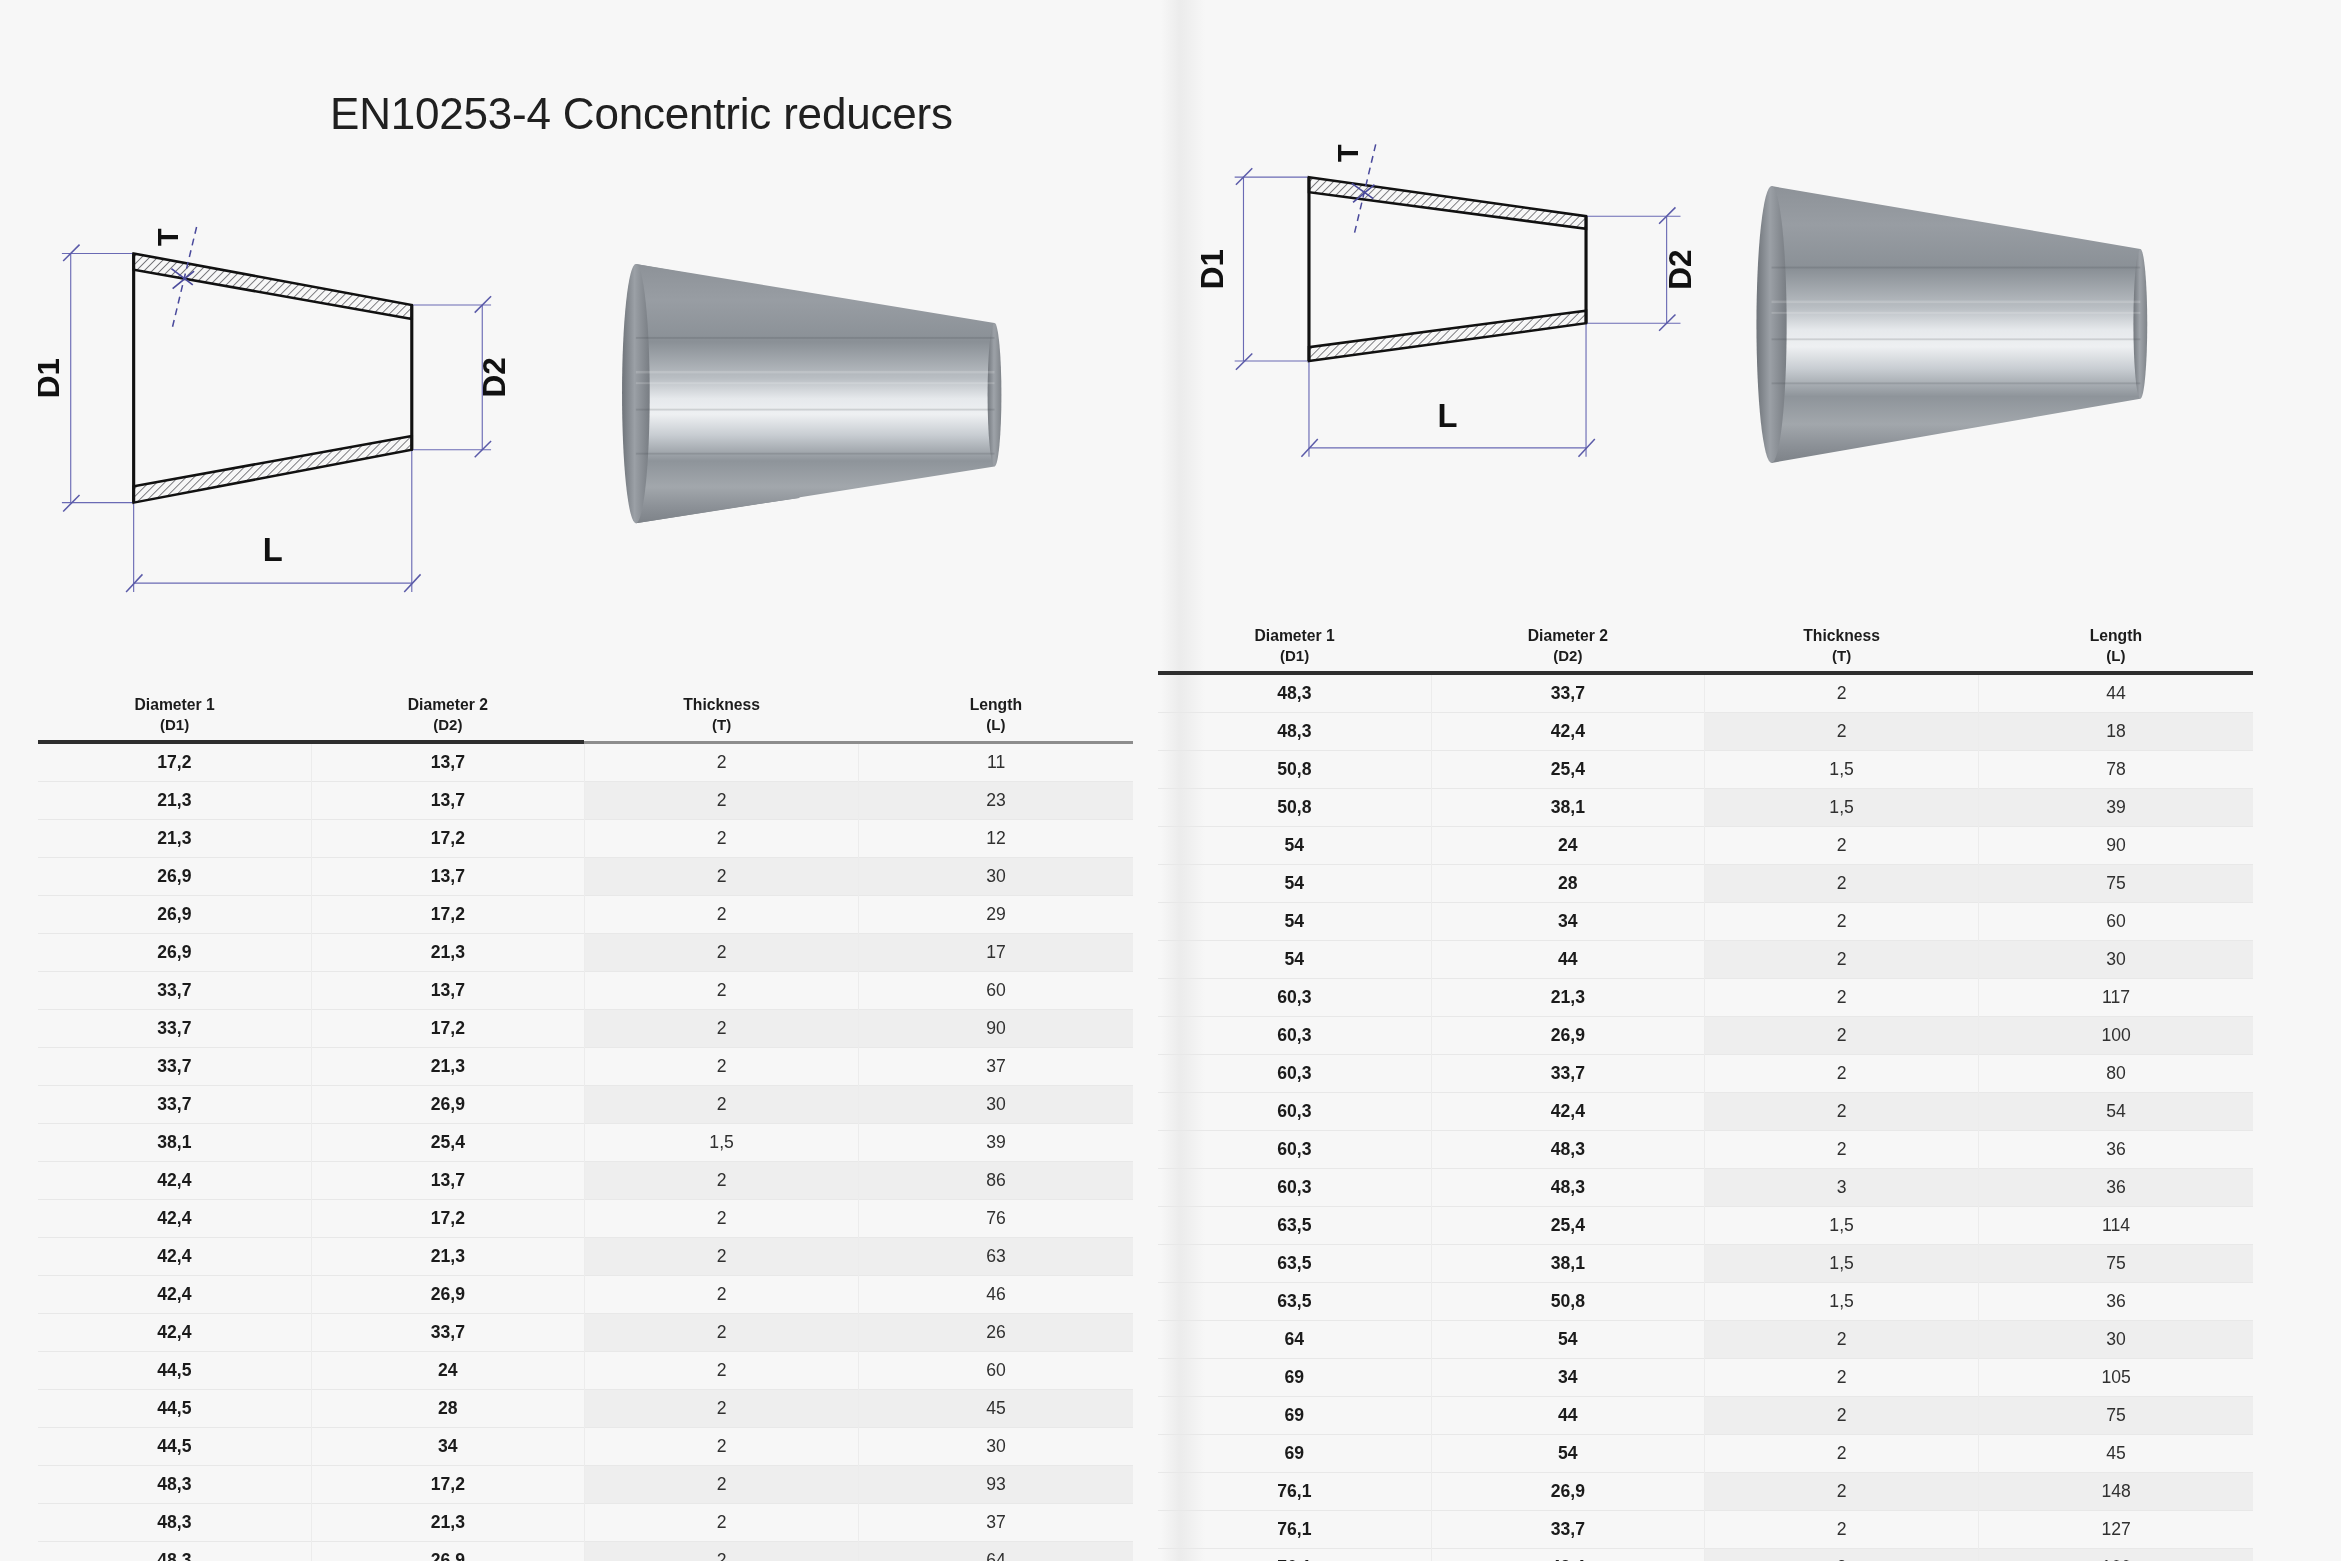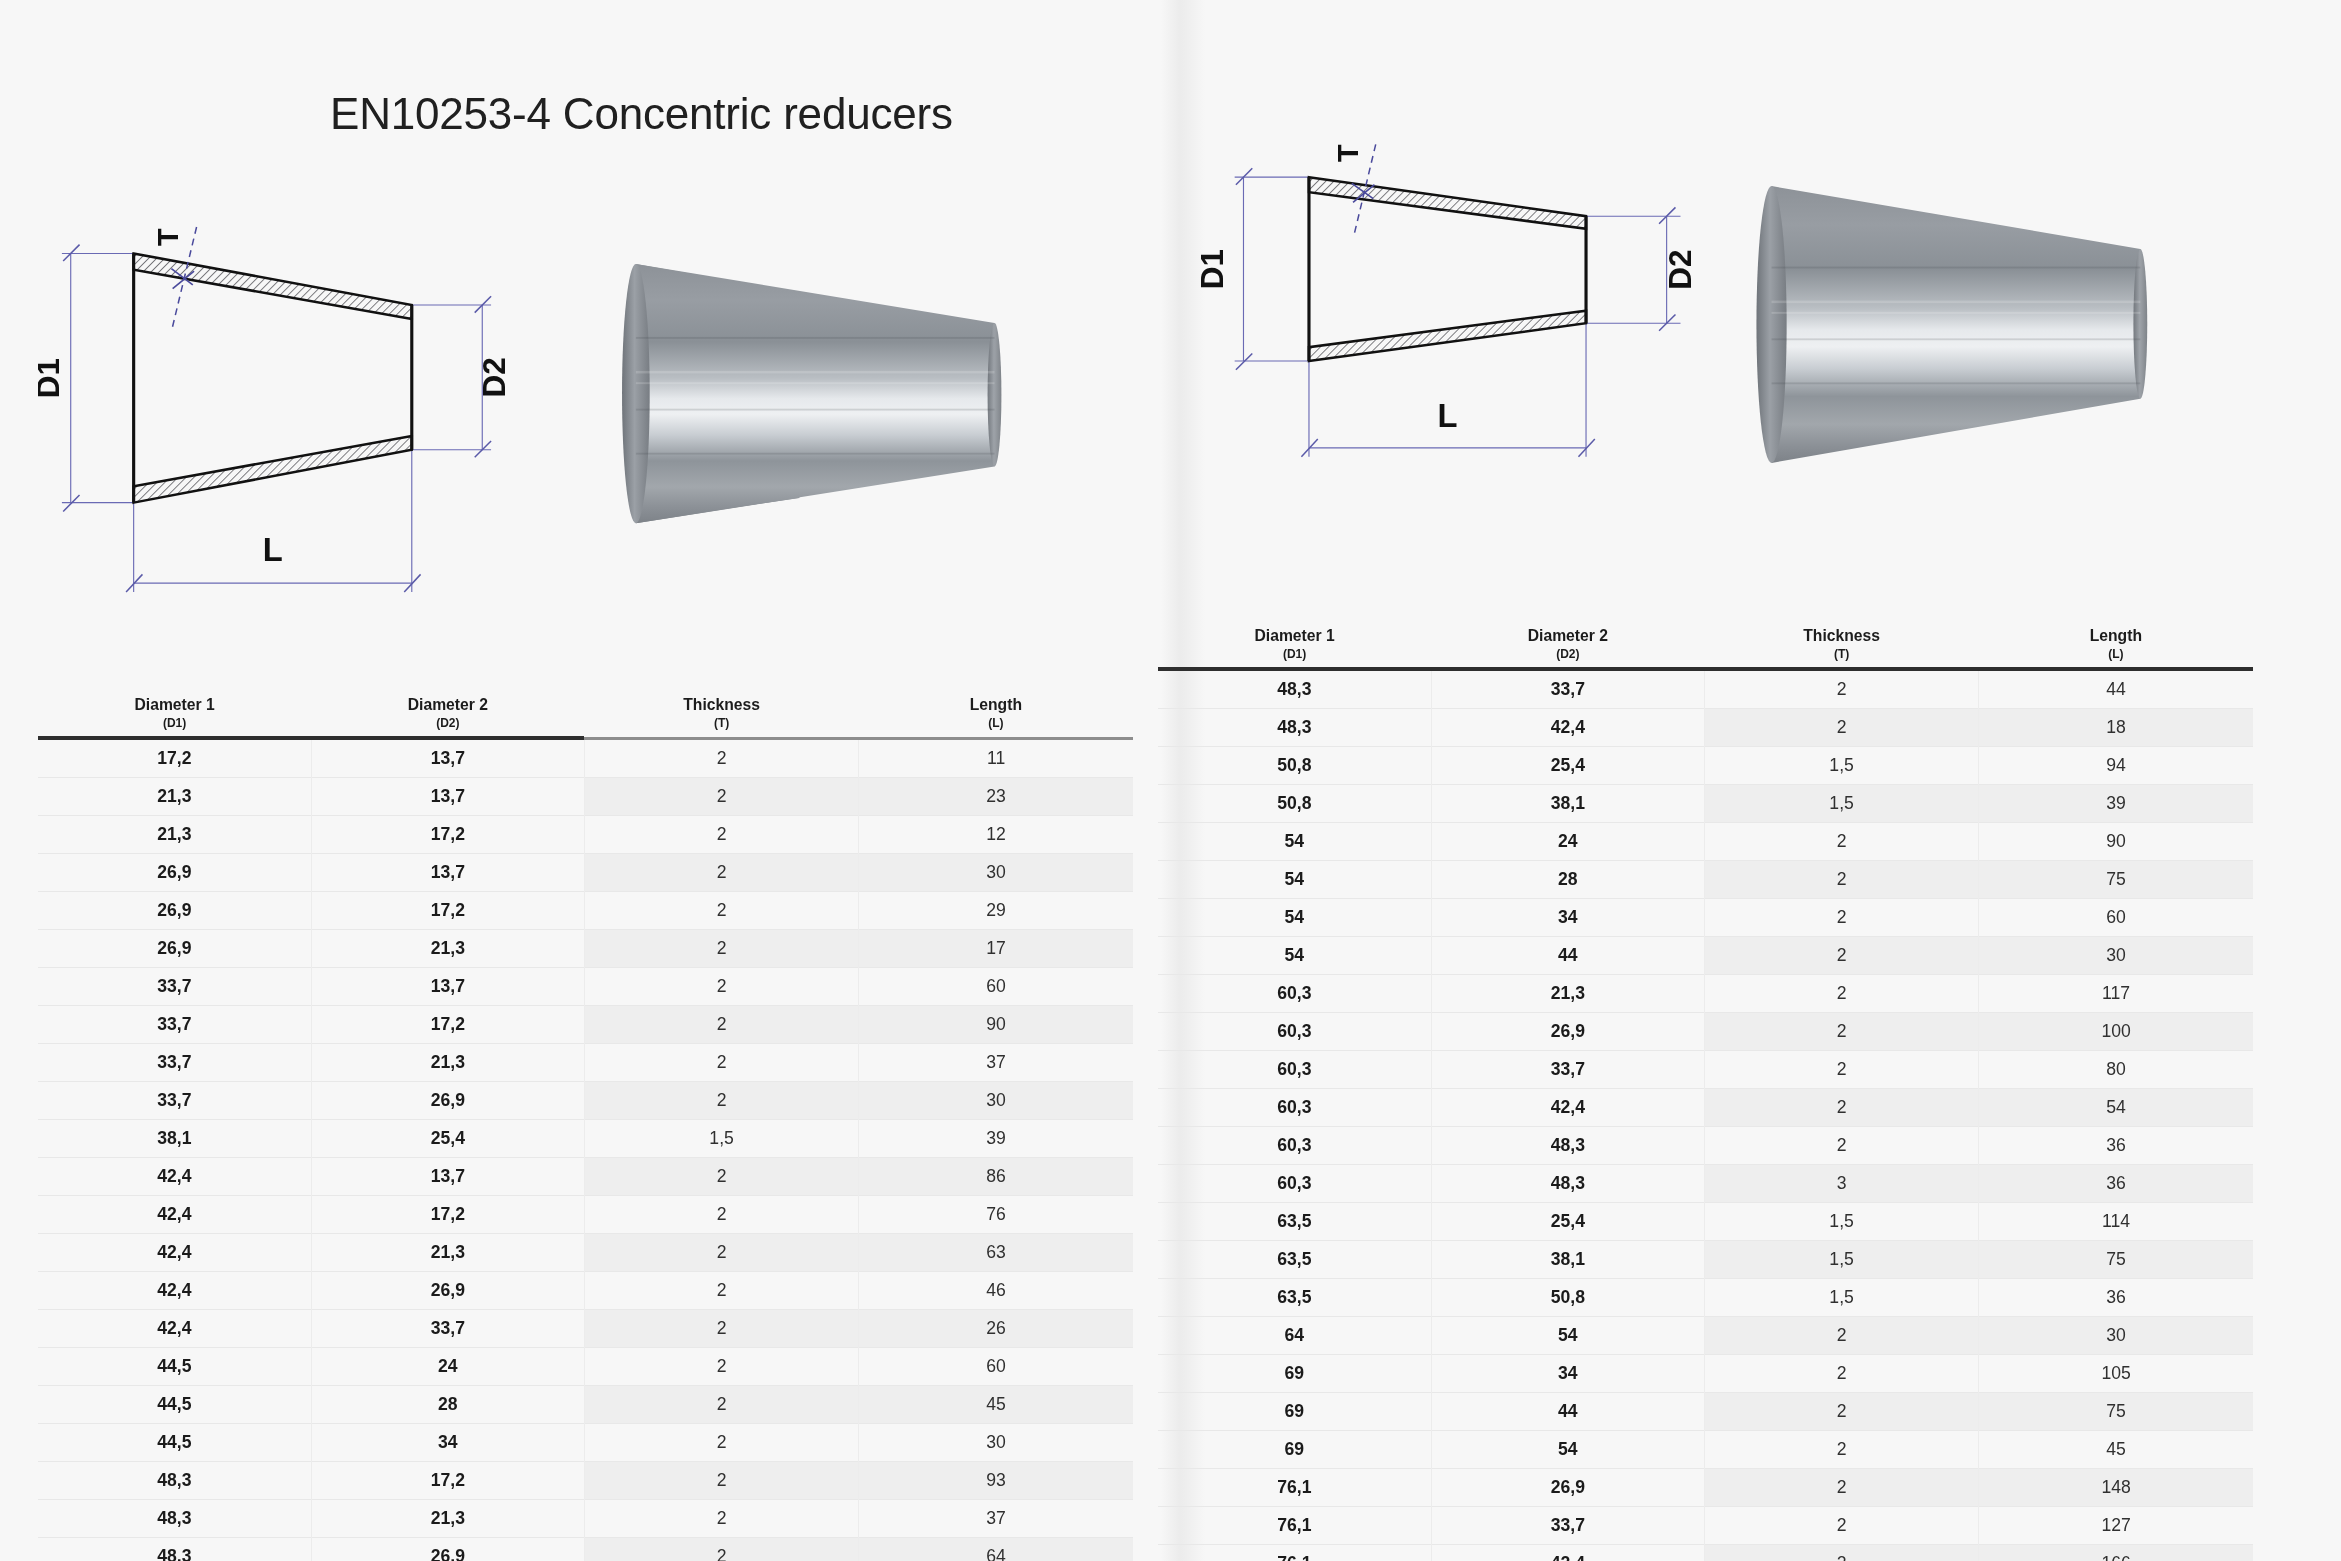--- a/index.html
+++ b/index.html
@@ -41,21 +41,21 @@
   .render svg{display:block;}
 
   
   .spec-table{position:absolute;border-collapse:collapse;table-layout:fixed;margin-top:40px;}
 
   .spec-table th{
     padding:0 0 5px 0;font-size:15.7px;font-weight:bold;color:#1c1c1c;
     text-align:center;vertical-align:bottom;line-height:1.35;
     background:transparent;
   }
-  .spec-table th .sub{display:block;font-size:12px;font-weight:bold;}
+  .spec-table th .sub{display:block;font-size:15px;font-weight:bold;}
 
   .spec-table tbody td{
     font-size:17.6px;text-align:center;color:#1b1b1b;
     border-top:1.3px solid #e8e8e8;
     height:35px;vertical-align:middle;
   }
   .spec-table tbody td.dim{font-weight:bold;}
   .spec-table tbody td.val{font-weight:normal;color:#303030;}
 
   
@@ -512,21 +512,21 @@
         <tr class="alt">
           <td class="c1 dim">48,3</td>
           <td class="c2 dim">42,4</td>
           <td class="c3 val">2</td>
           <td class="c4 val">18</td>
         </tr>
         <tr>
           <td class="c1 dim">50,8</td>
           <td class="c2 dim">25,4</td>
           <td class="c3 val">1,5</td>
-          <td class="c4 val">94</td>
+          <td class="c4 val">78</td>
         </tr>
         <tr class="alt">
           <td class="c1 dim">50,8</td>
           <td class="c2 dim">38,1</td>
           <td class="c3 val">1,5</td>
           <td class="c4 val">39</td>
         </tr>
         <tr>
           <td class="c1 dim">54</td>
           <td class="c2 dim">24</td>

